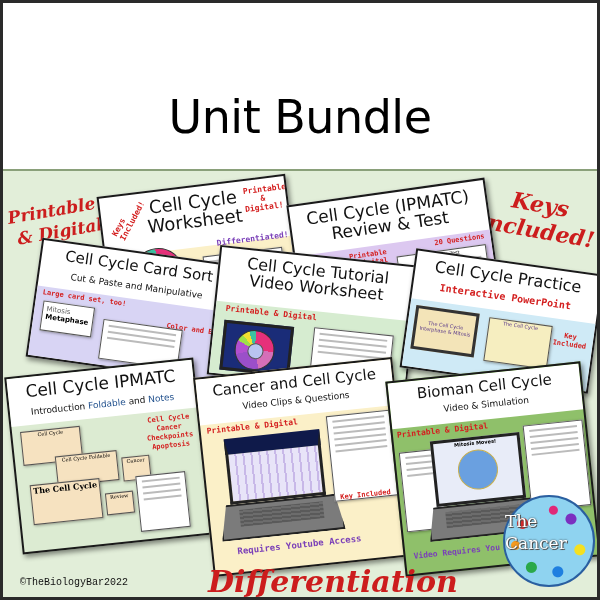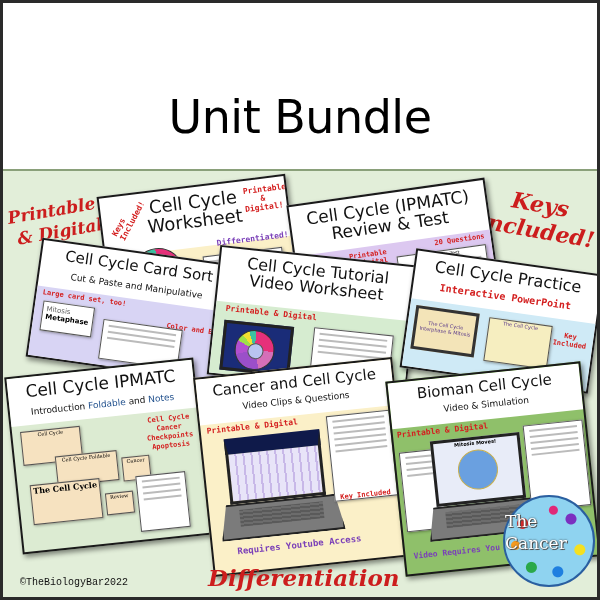--- a/index.html
+++ b/index.html
@@ -64,21 +64,21 @@
       radial-gradient(circle at 60% 85%, #1e7fe0 0 5px, transparent 6px),
       radial-gradient(circle at 12% 55%, #f49a20 0 4px, transparent 5px),
       radial-gradient(circle at 55% 15%, #e02878 0 4px, transparent 5px),
       #8fd3f0;
     border: 2px solid #2a5fa0;
     font-family: "DejaVu Serif", serif; font-weight: normal; color: #fff;
     text-align: left; line-height: 22px; padding-top: 13px; font-size: 17px;
     text-shadow: 0 0 2px #333, 1px 1px 0 #555;
   }
   .footer-copy { position: absolute; left: 17px; top: 406px; font-family: Liberation Mono, monospace; font-size: 10px; color: #111; }
-  .footer-diff { position: absolute; left: 205px; top: 393px; font-size: 23px; }
+  .footer-diff { position: absolute; left: 205px; top: 393px; font-size: 30px; }
 </style>
 </head>
 <body>
 
 <div class="frame">
 
   <div class="header">
     <div class="title-2">Unit Bundle</div>
   </div>
 

